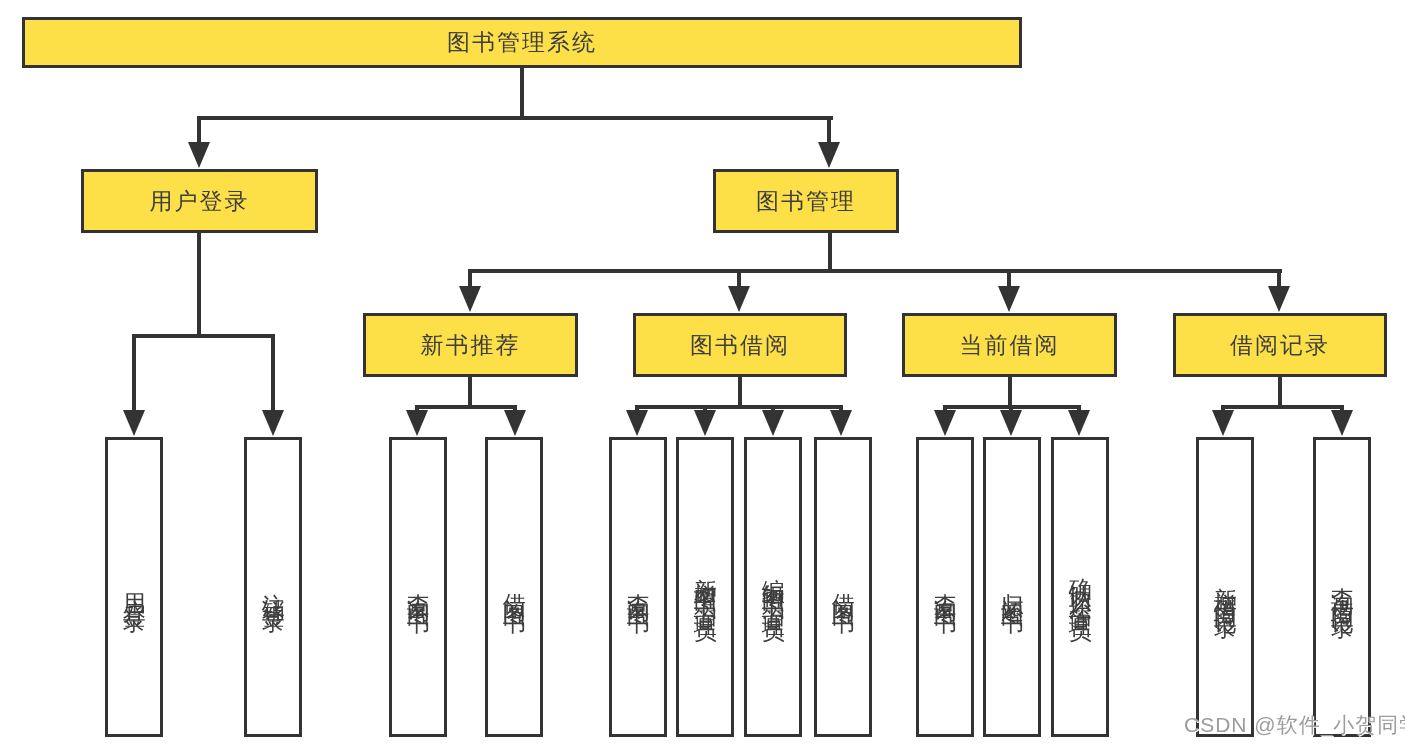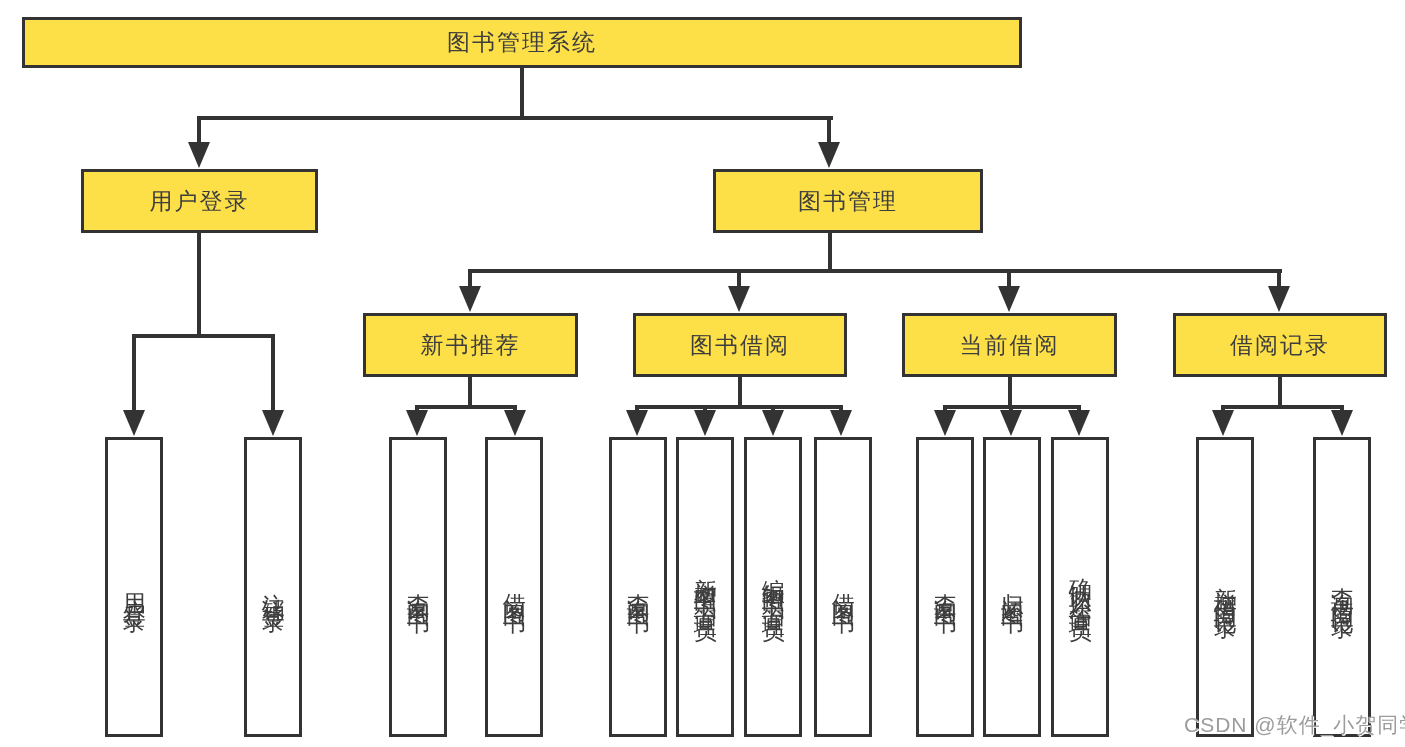--- a/index.html
+++ b/index.html
@@ -100,21 +100,21 @@
   <div class="vl" style="left:1340px;top:405px;height:10px;"></div>
   <div class="tri" style="left:1331px;top:410px;"></div>
 
   <div class="hbox" id="root-box" style="left:22px;top:17px;width:1000px;">
     <span>图书管理系统</span>
   </div>
 
   <div class="hbox" style="left:81px;top:169px;width:237px;">
     <span>用户登录</span>
   </div>
-  <div class="hbox" style="left:713px;top:169px;width:270px;">
+  <div class="hbox" style="left:713px;top:169px;width:186px;">
     <span>图书管理</span>
   </div>
 
   <div class="hbox" style="left:363px;top:313px;width:215px;">
     <span>新书推荐</span>
   </div>
   <div class="hbox" style="left:633px;top:313px;width:214px;">
     <span>图书借阅</span>
   </div>
   <div class="hbox" style="left:902px;top:313px;width:215px;">

